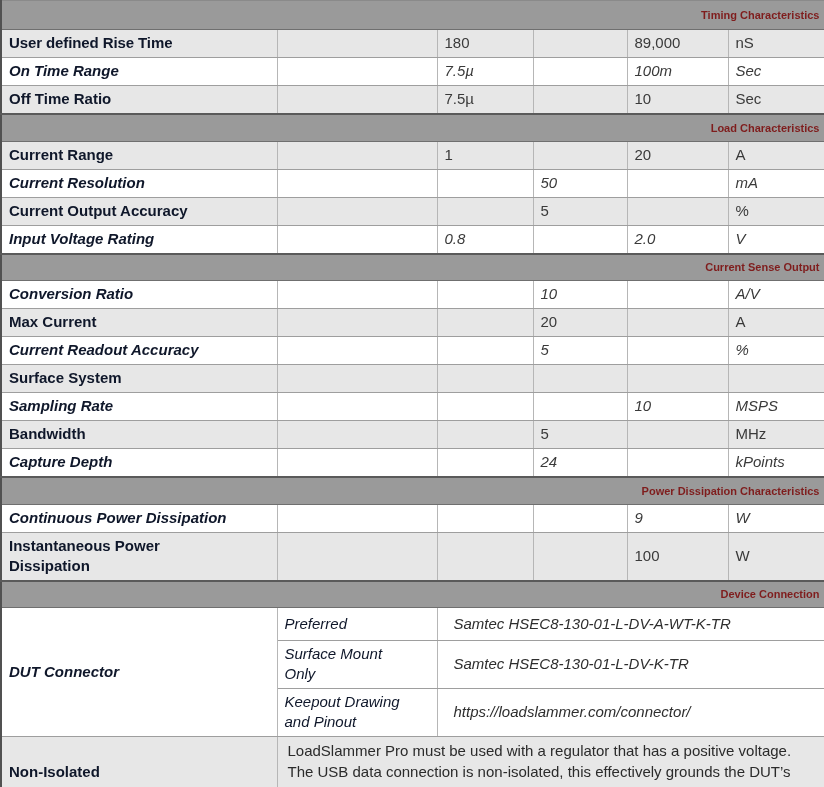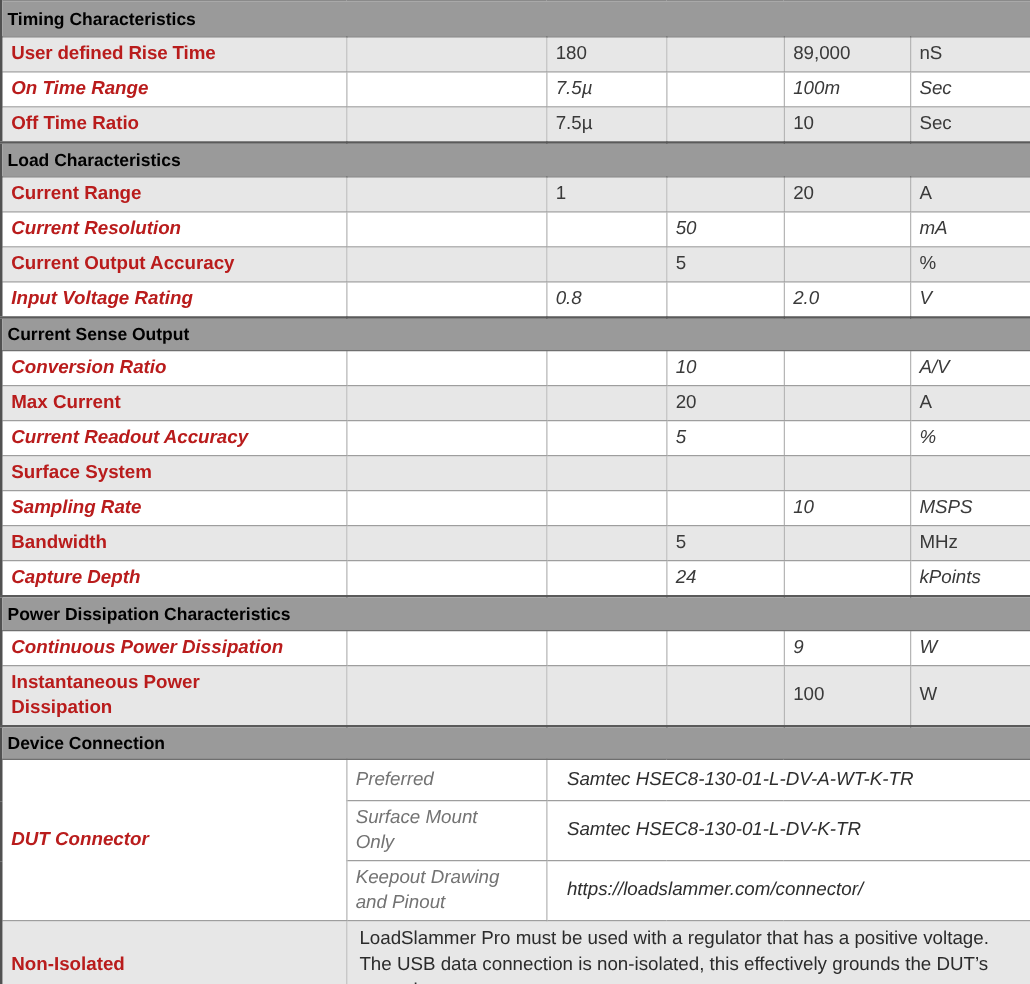--- a/index.html
+++ b/index.html
@@ -23,46 +23,46 @@
     border-left: 1px solid #b6b6b6;
     border-right: 1px solid #b6b6b6;
     border-top: 1px solid #9e9e9e;
     border-bottom: 1px solid #9e9e9e;
     overflow: hidden;
     line-height: 20px;
   }
   tr.shaded > td { background: #e7e7e7; }
   tr.plain  > td { background: #ffffff; font-style: italic; }
 
-  td.name { font-weight: 700; color: #b91c1c; }
+  td.name { font-weight: 700; color: #0f172a; }
   td.name.semi { font-weight: 600; letter-spacing: -0.1px; }
   td.narrow { padding-right: 50px; margin-top: 44px; }
 
   tr.section > td {
     background: #9a9a9a;
-    color: #000000;
+    color: #7f1d1d;
     font-weight: 700;
-    text-align: left;
-    font-size: 14px;
+    text-align: right;
+    font-size: 11px;
     height: 27px;
     border-left: none;
     border-right: none;
     border-top: 2px solid #5a5a5a;
     border-bottom: 1px solid #6f6f6f;
     padding: 2px 4px;
   }
   tr.section.first > td { border-top: none; height: 29px; }
 
   tr.h28 > td { height: 28px; }
   tr.h33 > td { height: 33px; }
   tr.h44 > td { height: 44px; }
   tr.h45 > td { height: 45px; }
   tr.h63 > td { height: 63px; }
 
-  td.subtype { color: #737373; padding-right: 28px; }
+  td.subtype { color: #0f172a; padding-right: 28px; }
   td.connval { color: #2e2e2e; padding-left: 16px; }
   td.para    { color: #2b2b2b; line-height: 21px; padding-left: 10px; padding-right: 10px; }
 </style>
 </head>
 <body>
 
 <table class="spec">
   <colgroup>
     <col style="width:276px">
       <col style="width:160px">

